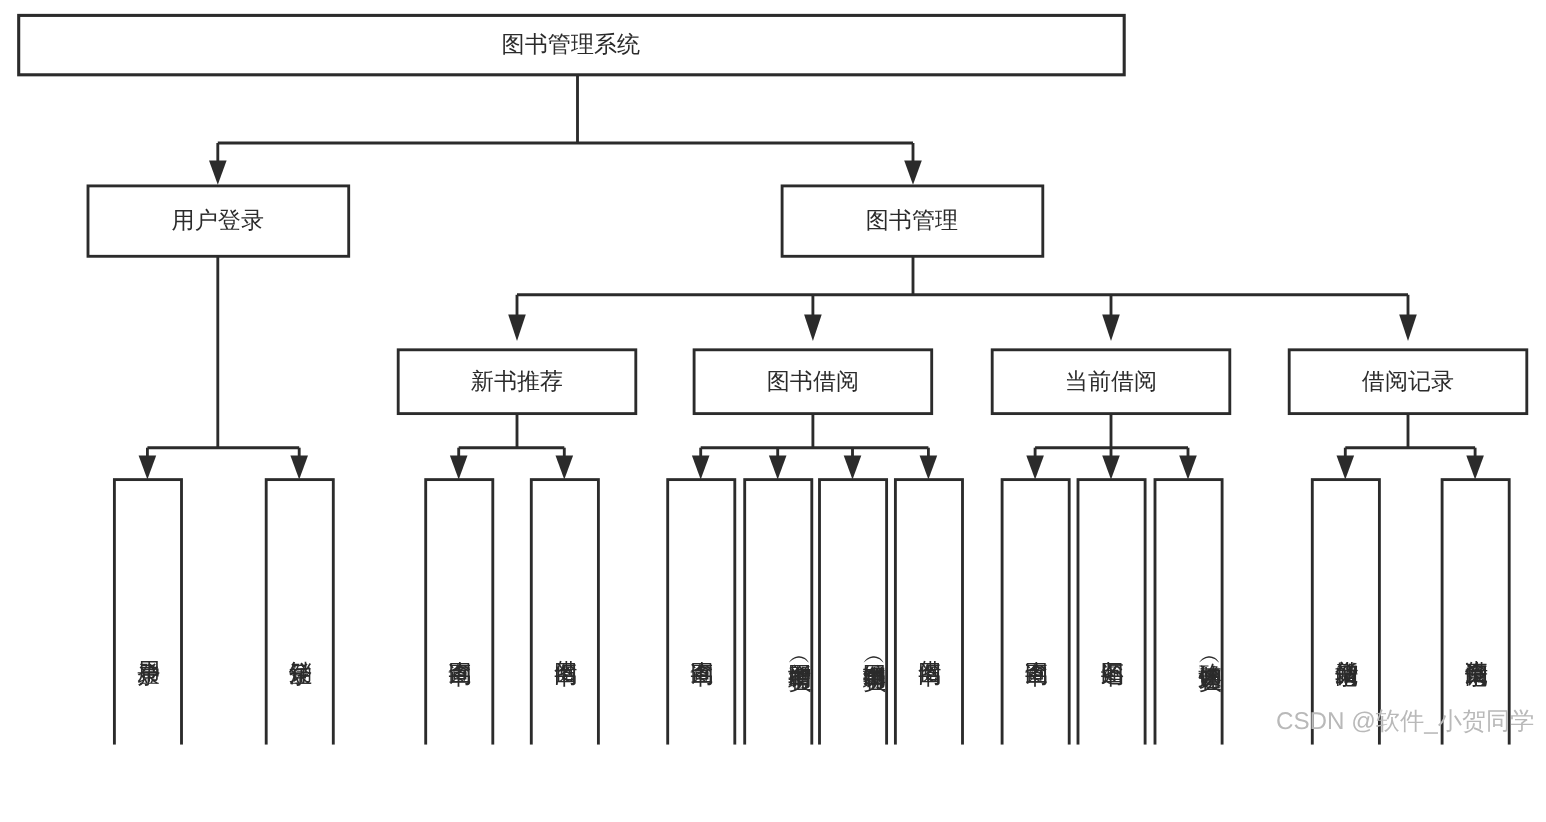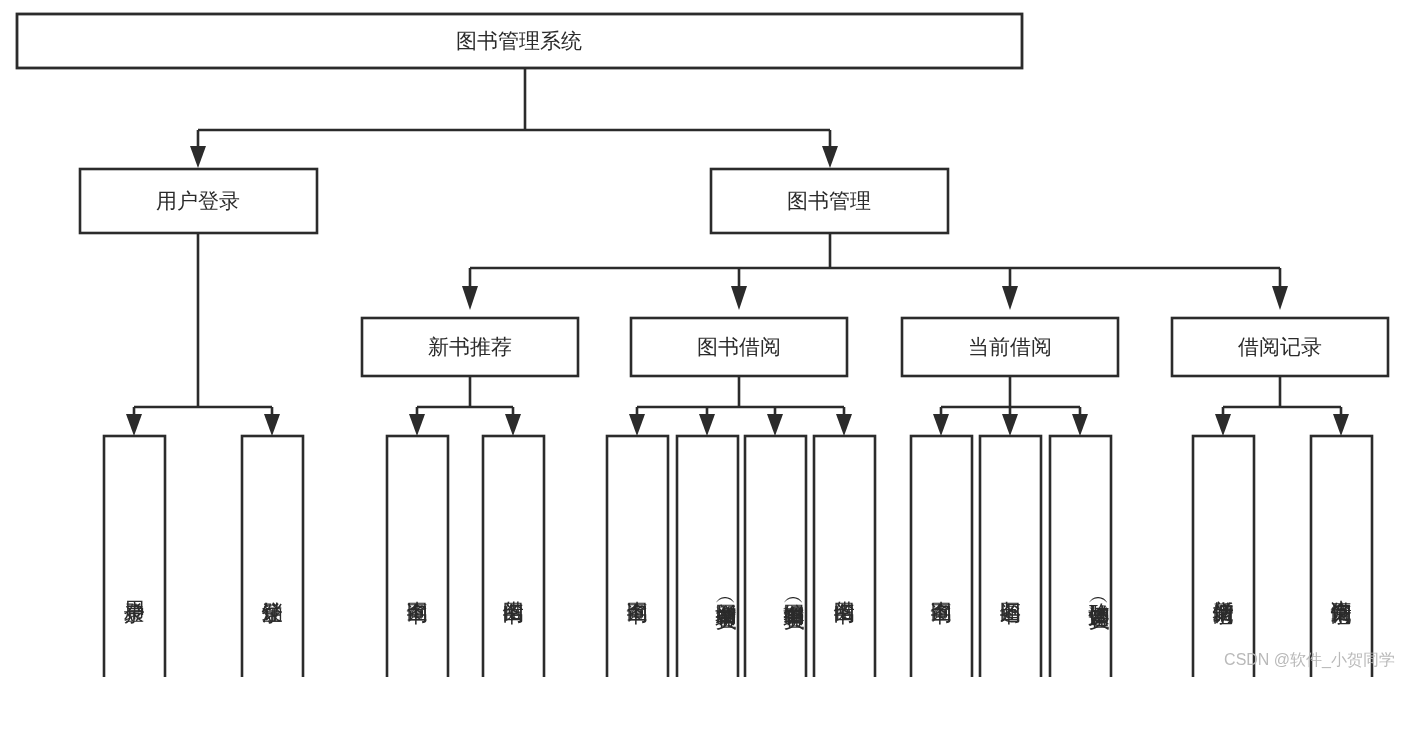--- a/index.html
+++ b/index.html
@@ -65,21 +65,21 @@
     display: flex;
     align-items: center;
     justify-content: center;
     pointer-events: none;
   }
   .watermark {
     position: absolute;
     right: 10px;
     bottom: 6px;
     font-family: "Liberation Sans", "DejaVu Sans", sans-serif;
-    font-size: 16px;
+    font-size: 22px;
     color: #b9b9b9;
     white-space: nowrap;
   }
 </style>
 </head>
 <body>
 
 <div id="diagram-root">
 
   <svg class="flow" viewBox="0 0 1405 747" xmlns="http://www.w3.org/2000/svg">

